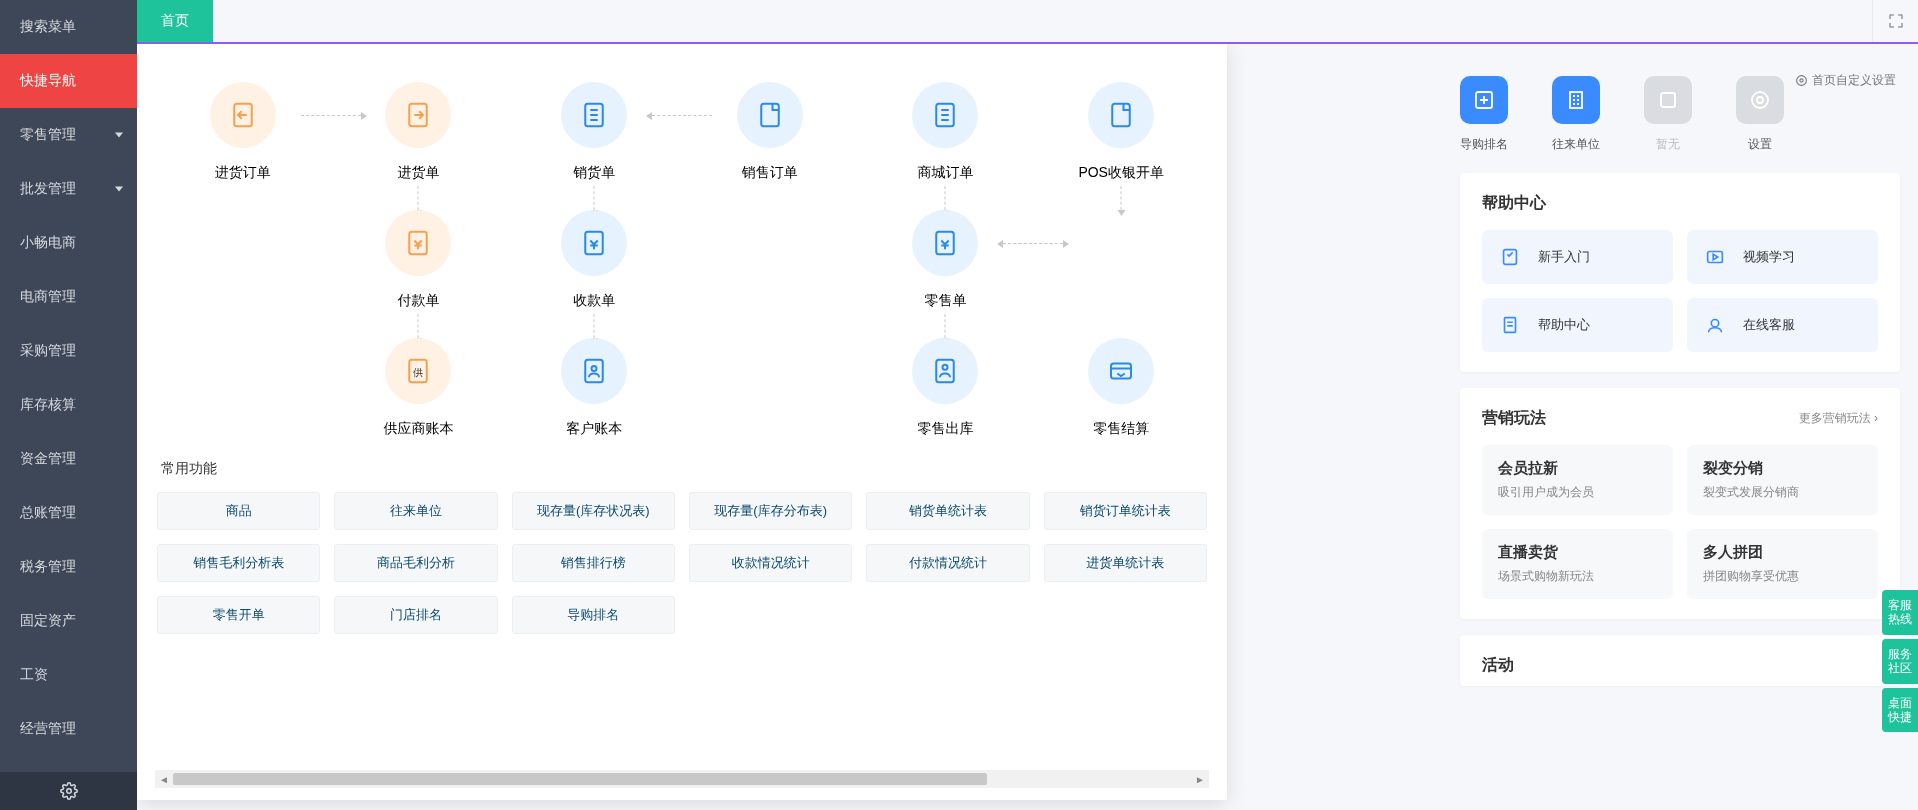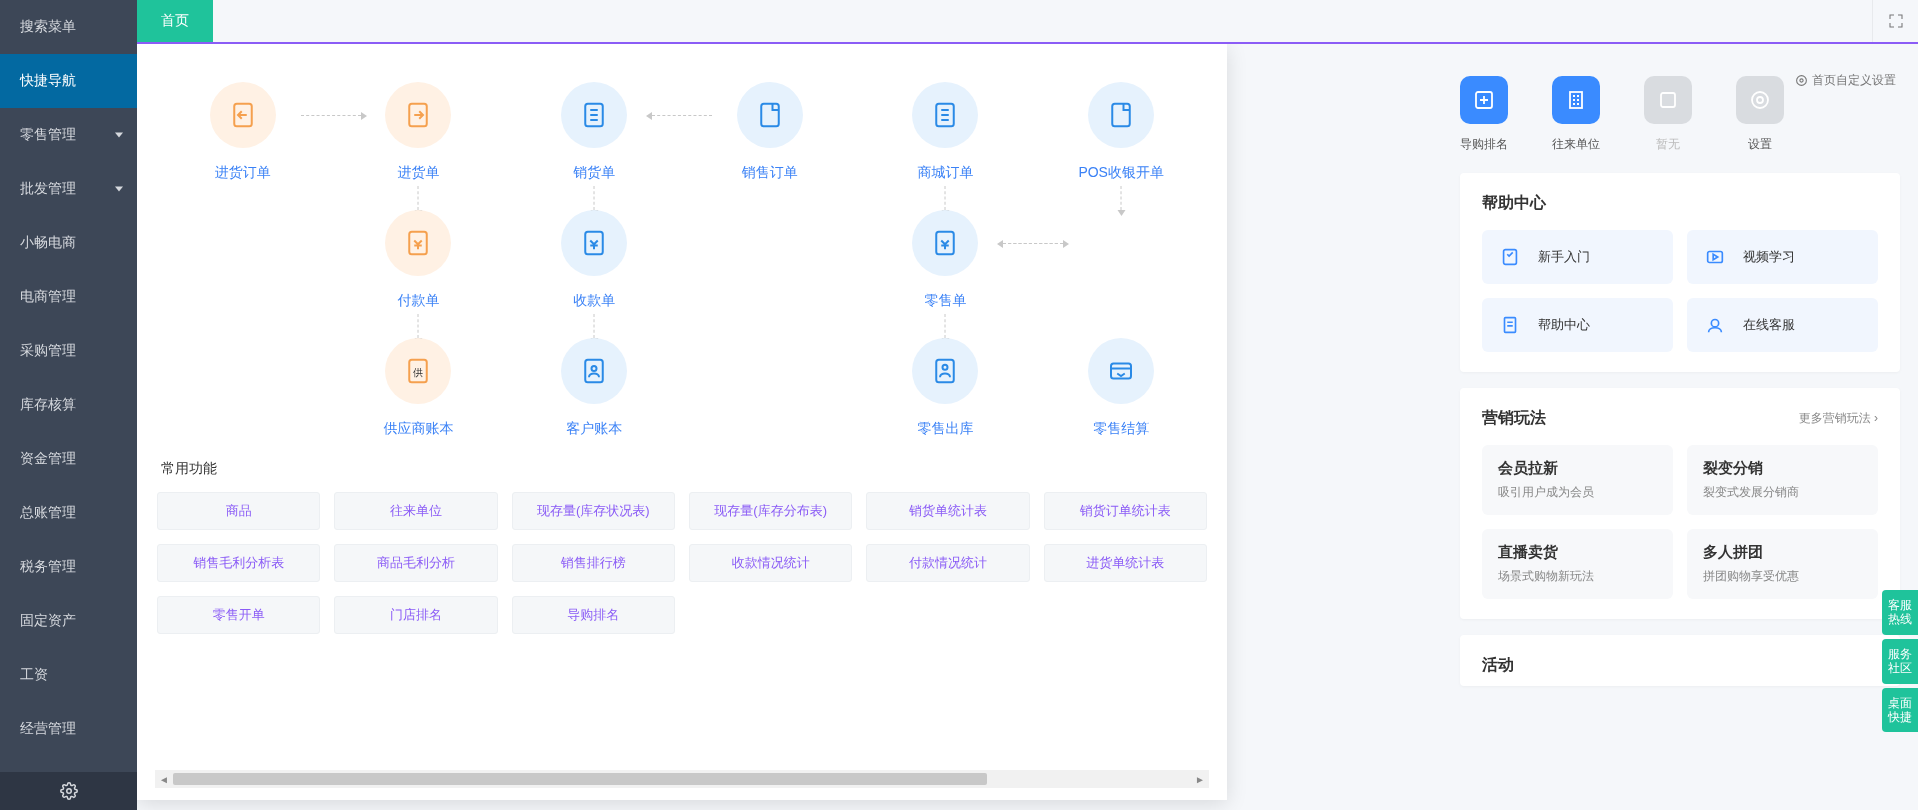--- a/index.html
+++ b/index.html
@@ -1,52 +1,52 @@
 <!DOCTYPE html>
 <html><head>
 <meta charset="utf-8">
 <style>
 * { margin: 0; padding: 0; box-sizing: border-box; }
 body { font-family: "Microsoft YaHei", Arial, sans-serif; font-size: 13px; color: #333; background: #fff; overflow: hidden; width: 1918px; height: 810px; }
 
 .sidebar { position: fixed; left: 0; top: 0; width: 137px; height: 100%; background: #3d4757; color: #d6d9de; z-index: 10; }
 .sidebar-item { height: 54px; display: flex; align-items: center; padding-left: 20px; cursor: pointer; font-size: 14px; position: relative; }
 .sidebar-item.search { background: #3d4757; }
-.sidebar-item.active { background: #0369a1; color: #fff; text-align: center; }
+.sidebar-item.active { background: #ef4444; color: #fff; text-align: center; }
 .sidebar-item .caret { position: absolute; right: 14px; top: 50%; transform: translateY(-50%); width: 0; height: 0; border-left: 4px solid transparent; border-right: 4px solid transparent; border-top: 5px solid #d6d9de; }
 .sidebar-gear { position: absolute; bottom: 0; left: 0; width: 137px; height: 38px; background: #2e3644; display: flex; align-items: center; justify-content: center; cursor: pointer; }
 
 .tabbar { position: fixed; left: 137px; top: 0; right: 0; height: 44px; background: #f5f7fa; display: flex; align-items: stretch; z-index: 5; border-bottom: 2px solid #8b5cf6; }
 .tabbar .tab { display: flex; align-items: center; padding: 0 24px; background: #1fc39b; color: #fff; font-size: 14px; cursor: pointer; }
 .tabbar .expand { margin-left: auto; width: 46px; display: flex; align-items: center; justify-content: center; cursor: pointer; color: #666; border-left: 1px solid #e8eaed; }
 
 .main { position: fixed; left: 137px; top: 44px; right: 0; bottom: 0; background: #f5f7fa; overflow: hidden; }
 
 .quicknav-popup { position: absolute; left: 0; top: 0; width: 1090px; height: 756px; background: #fff; box-shadow: 0 4px 20px rgba(0,0,0,0.12); padding: 38px 18px 18px 18px; z-index: 8; }
 
 .flow-grid { display: grid; grid-template-columns: repeat(6, 1fr); grid-template-rows: repeat(3, auto); row-gap: 28px; column-gap: 0; }
 .flow-cell { display: flex; flex-direction: column; align-items: center; gap: 16px; position: relative; }
 .flow-circle { width: 66px; height: 66px; border-radius: 50%; display: flex; align-items: center; justify-content: center; cursor: pointer; }
 .flow-circle.orange { background: #fff1e4; }
 .flow-circle.orange svg { stroke: #f5a04e; fill: none; }
 .flow-circle.blue { background: #e6f2fd; }
 .flow-circle.blue svg { stroke: #2a8ae6; fill: none; }
-.flow-label { font-size: 14px; color: #3b82f6; }
+.flow-label { font-size: 14px; color: #000000; }
 
 .arrow-right, .arrow-left { position: absolute; top: 33px; width: 60px; height: 1px; }
 .arrow-right { right: -30px; border-top: 1px dashed #c8c8c8; }
 .arrow-right::after { content:''; position:absolute; right:-6px; top:-4px; border-left:6px solid #c8c8c8; border-top:4px solid transparent; border-bottom:4px solid transparent; }
 .arrow-left { right: -30px; border-top: 1px dashed #c8c8c8; }
 .arrow-left::after { content:''; position:absolute; left:-6px; top:-4px; border-right:6px solid #c8c8c8; border-top:4px solid transparent; border-bottom:4px solid transparent; }
 .arrow-down { position:absolute; bottom:-28px; left:50%; transform:translateX(-50%); width:1px; height:24px; border-left:1px dashed #c8c8c8; }
 .arrow-down::after { content:''; position:absolute; bottom:-6px; left:-4px; border-top:6px solid #c8c8c8; border-left:4px solid transparent; border-right:4px solid transparent; }
 
 .common-title { margin: 22px 0 14px 6px; font-size: 14px; color: #333; }
 .common-grid { display: grid; grid-template-columns: repeat(6, 1fr); gap: 14px; padding: 0 2px; }
-.common-btn { height: 38px; background: #f5f7f9; border: 1px solid #eceff2; border-radius: 3px; display: flex; align-items: center; justify-content: center; font-size: 13px; color: #8b5cf6; cursor: pointer; }
+.common-btn { height: 38px; background: #f5f7f9; border: 1px solid #eceff2; border-radius: 3px; display: flex; align-items: center; justify-content: center; font-size: 13px; color: #0c4a6e; cursor: pointer; }
 
 .hscroll { position: absolute; left: 18px; right: 18px; bottom: 12px; height: 18px; display: flex; align-items: center; }
 .hscroll .btn { width: 18px; height: 18px; background: #f1f1f1; display: flex; align-items:center; justify-content:center; font-size:10px; color:#888; cursor:pointer; }
 .hscroll .track { flex: 1; height: 18px; background: #f1f1f1; position: relative; }
 .hscroll .thumb { position: absolute; left:0; top:3px; height:12px; width: 80%; background: #c8c8c8; border-radius: 2px; }
 
 .rightcol { position: absolute; right: 18px; top: 20px; width: 440px; }
 .custom-setting { position: absolute; right: 22px; top: 28px; font-size: 12px; color: #777; cursor: pointer; display:flex; align-items:center; gap:4px; }
 
 .tile-row { display: flex; gap: 44px; padding: 12px 0 20px 0; }

